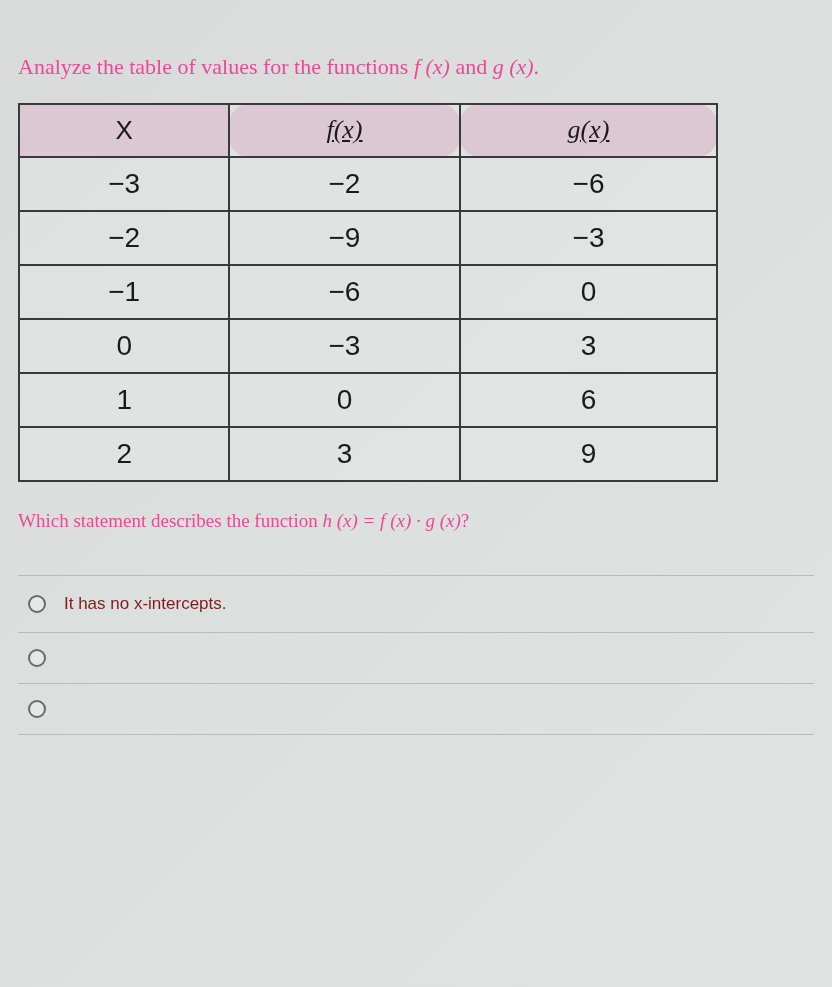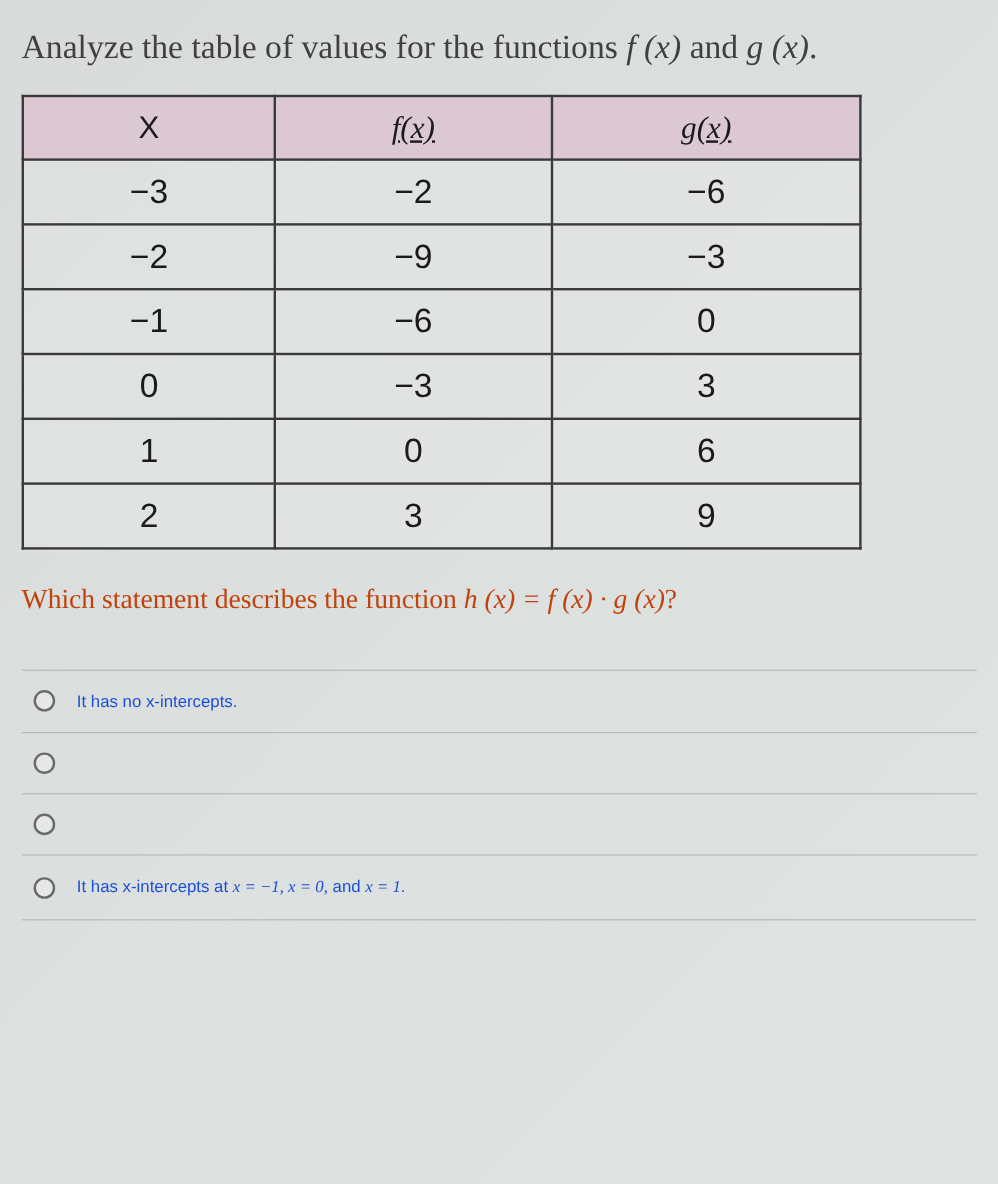--- a/index.html
+++ b/index.html
@@ -10,24 +10,25 @@
     body {
       width: 832px;
       height: 987px;
       background: linear-gradient(135deg, #d8dbd9 0%, #dce0de 50%, #dfe3e1 100%);
       font-family: Georgia, 'Times New Roman', serif;
       padding: 20px 18px;
       color: #1a1a1a;
       position: relative;
     }
     .prompt {
-      font-size: 28px;
+      font-size: 22px;
       line-height: 1.4;
       margin-bottom: 20px;
-      color: #404040;
+      color: #ec4899;
+      margin-top: 32px;
     }
     .math-var {
       font-family: 'Times New Roman', serif;
       font-style: italic;
     }
     table {
       border-collapse: collapse;
       width: 88%;
       margin-bottom: 25px;
       background: rgba(255,255,255,0.15);
@@ -41,42 +42,43 @@
     th {
       background: #dcc8d2;
       font-weight: normal;
       font-family: Arial, sans-serif;
       font-size: 26px;
     }
     th.fx-header, th.gx-header {
       font-style: italic;
       text-decoration: underline;
       font-family: 'Times New Roman', serif;
+      border-radius: 20px;
     }
     td {
       font-family: Arial, sans-serif;
     }
     .question {
-      font-size: 23px;
+      font-size: 19px;
       line-height: 1.5;
       margin-bottom: 40px;
-      color: #c2410c;
+      color: #ec4899;
     }
     .options {
       display: flex;
       flex-direction: column;
     }
     .option {
       display: flex;
       align-items: center;
       padding: 16px 10px;
       border-top: 1px solid #b8bbb9;
-      font-size: 14px;
+      font-size: 17px;
       font-family: Arial, sans-serif;
-      color: #1d4ed8;
+      color: #7f1d1d;
     }
     .option:last-child {
       border-bottom: 1px solid #b8bbb9;
     }
     .radio {
       width: 18px;
       height: 18px;
       border: 2px solid #6a6a6a;
       border-radius: 50%;
       margin-right: 18px;
@@ -146,19 +148,13 @@
     <div class="option-text">
       <span>It has no x-intercepts.</span>
     </div>
   </div>
   <div class="option">
     <div class="radio"></div>
   </div>
   <div class="option">
     <div class="radio"></div>
   </div>
-  <div class="option">
-    <div class="radio"></div>
-    <div class="option-text">
-      <span>It has x-intercepts at </span><span class="math-var">x = −1, x = 0,</span><span> and </span><span class="math-var">x = 1</span><span>.</span>
-    </div>
-  </div>
 </div>
 
 </body></html>

